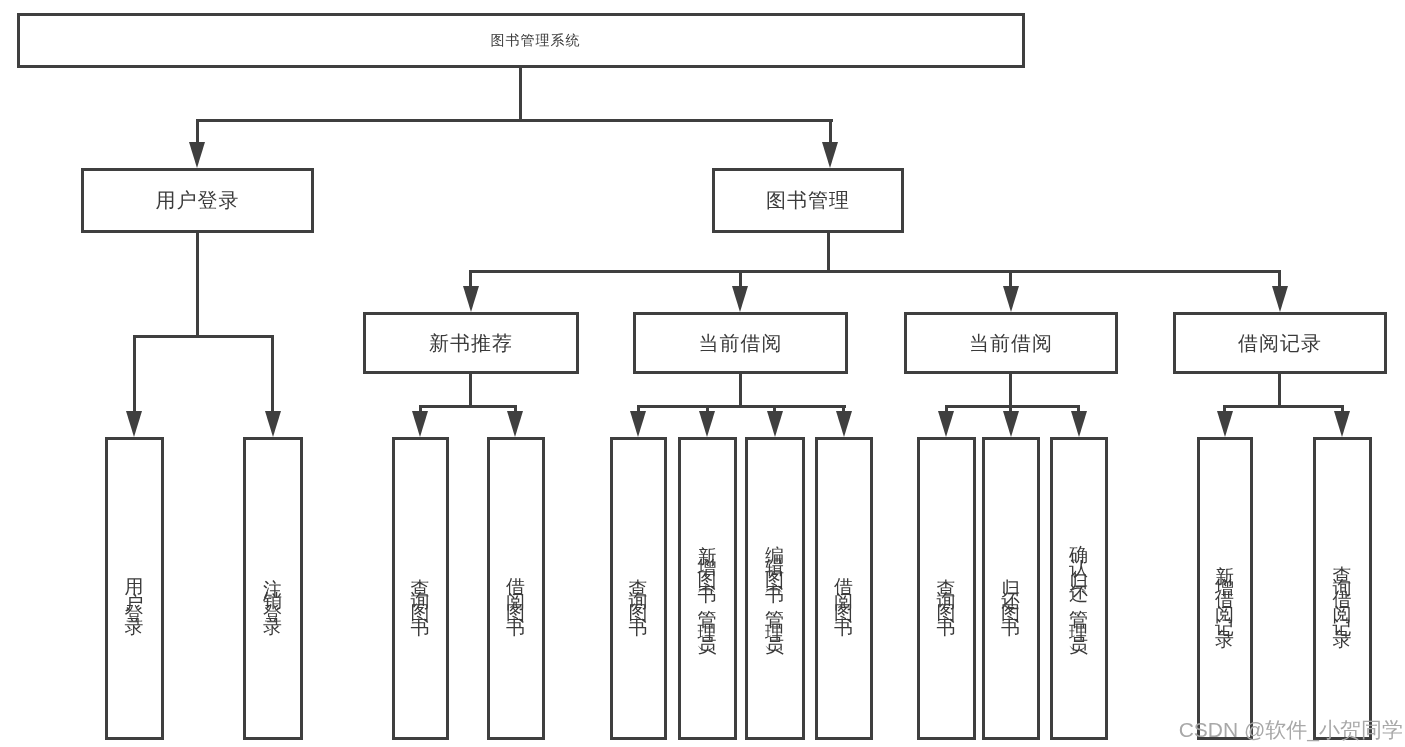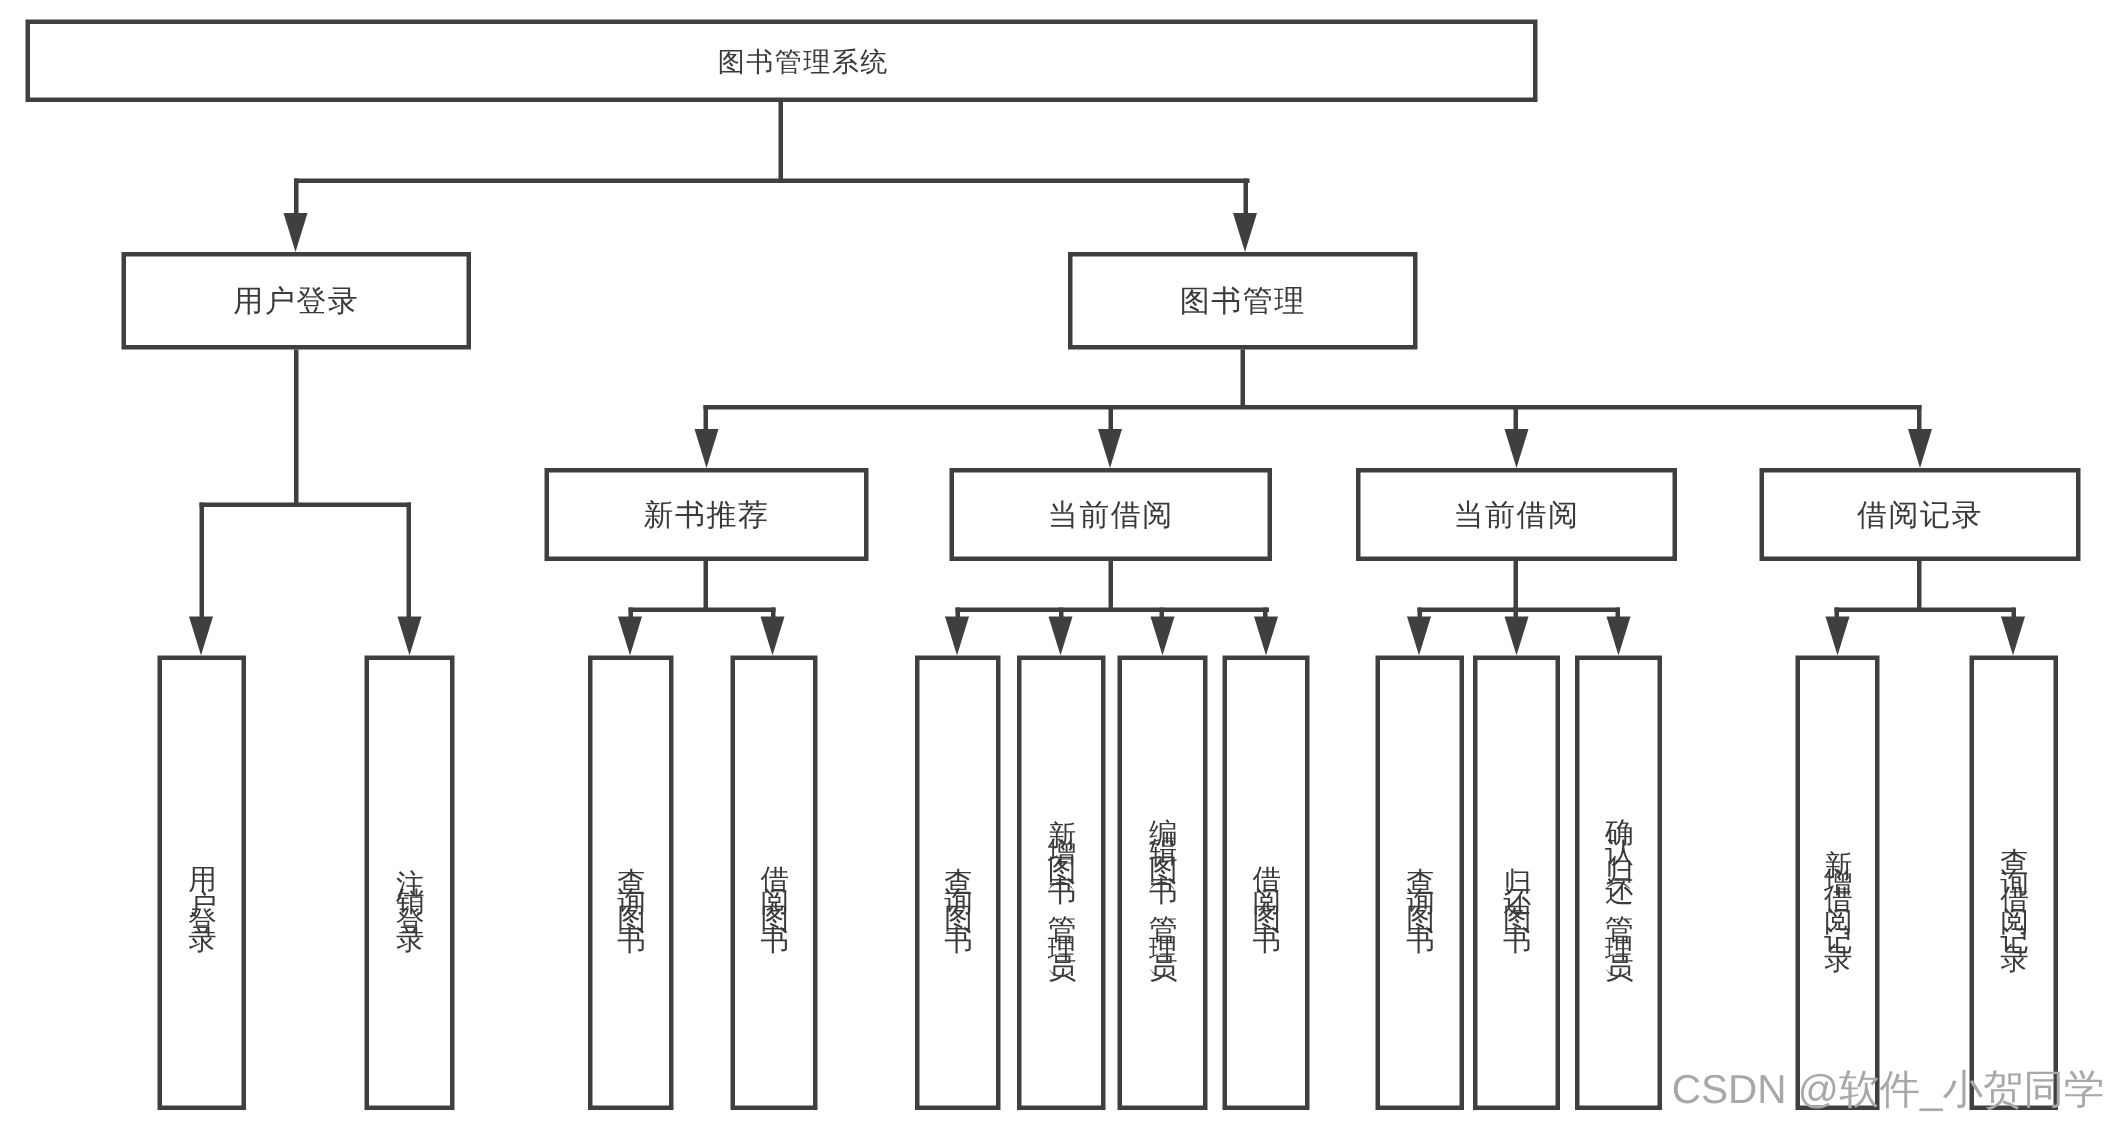--- a/index.html
+++ b/index.html
@@ -15,21 +15,21 @@
     position: absolute;
     box-sizing: border-box;
     border: 3px solid #3f3f3f;
     background: #ffffff;
     display: flex;
     align-items: center;
     justify-content: center;
     color: #3a3a3a;
   }
   .hbox { font-size: 20px; letter-spacing: 1px; }
-  .rootbox { font-size: 18px; padding-left: 29px; }
+  .rootbox { font-size: 14px; padding-left: 29px; }
   .vbox span.vtext {
     writing-mode: vertical-rl;
     text-orientation: mixed;
     font-size: 19px;
     letter-spacing: 13px;
     color: #3a3a3a;
     line-height: 1;
   }
   .hline { position: absolute; height: 3px; background: #3f3f3f; }
   .vline { position: absolute; width: 3px; background: #3f3f3f; }
@@ -37,21 +37,21 @@
     position: absolute;
     width: 0; height: 0;
     border-left: 8px solid transparent;
     border-right: 8px solid transparent;
     border-top: 26px solid #3f3f3f;
   }
   .watermark {
     position: absolute;
     right: 2px;
     bottom: 3px;
-    font-size: 27px;
+    font-size: 21px;
     color: #a8a8a8;
     z-index: 10;
     white-space: nowrap;
   }
 </style>
 </head>
 <body>
 
 <div id="stage">
 
@@ -62,21 +62,21 @@
   <div class="vline" style="left:519px; top:68px; height:54px;"></div>
   <div class="hline" style="left:196px; top:119px; width:637px;"></div>
   <div class="vline" style="left:196px; top:119px; height:28px;"></div>
   <div class="vline" style="left:829px; top:119px; height:28px;"></div>
   <div class="arrow" style="left:189px; top:142px;"></div>
   <div class="arrow" style="left:822px; top:142px;"></div>
 
   <div class="box hbox" style="left:81px; top:168px; width:233px; height:65px;">
     <span>用户登录</span>
   </div>
-  <div class="box hbox" style="left:712px; top:168px; width:233px; height:65px;">
+  <div class="box hbox" style="left:712px; top:168px; width:192px; height:65px;">
     <span>图书管理</span>
   </div>
 
   <div class="vline" style="left:196px; top:233px; height:104px;"></div>
   <div class="hline" style="left:133px; top:335px; width:141px;"></div>
   <div class="vline" style="left:133px; top:335px; height:80px;"></div>
   <div class="vline" style="left:271px; top:335px; height:80px;"></div>
   <div class="arrow" style="left:126px; top:411px;"></div>
   <div class="arrow" style="left:265px; top:411px;"></div>
 

